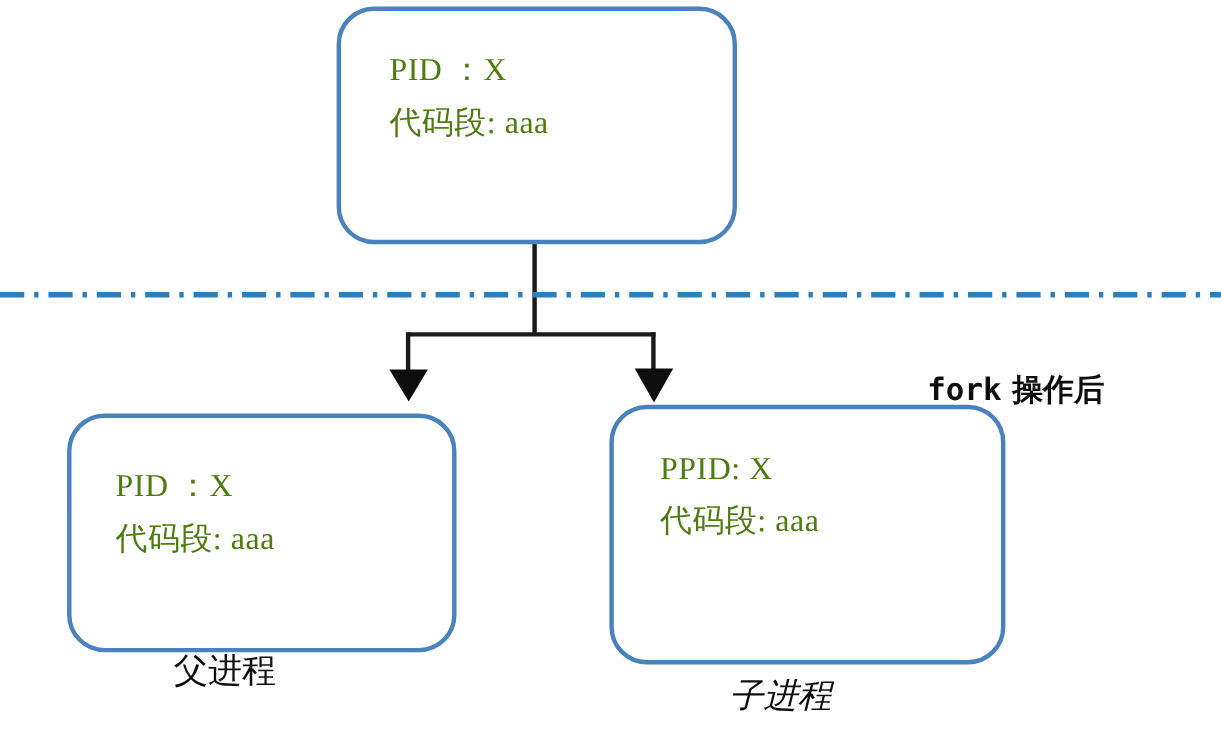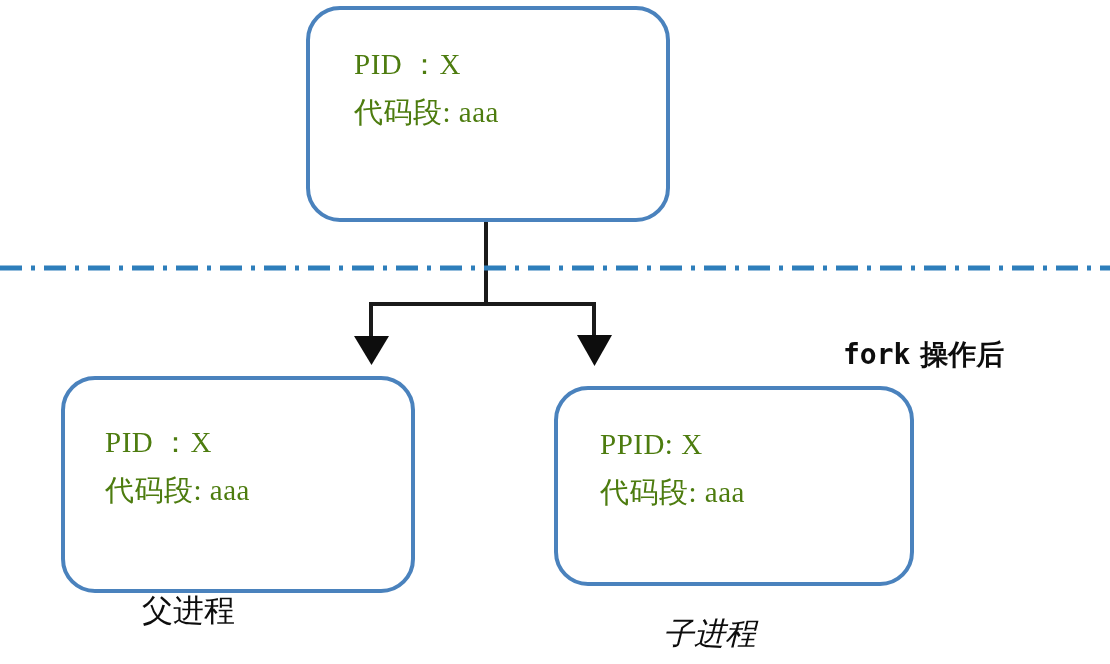--- a/index.html
+++ b/index.html
@@ -51,36 +51,36 @@
   #box-parent {
     left: 61px;
     top: 376px;
     width: 354px;
     height: 217px;
   }
   #box-parent .lines { left: 40px; top: 38px; transform: none; }
 
   #box-child {
     left: 554px;
-    top: 386px;
+    top: 368px;
     width: 360px;
-    height: 200px;
+    height: 236px;
   }
   #box-child .lines { left: 42px; top: 30px; transform: none; }
 
   
   .caption {
     position: absolute;
     color: #0d0d0d;
     font-size: 31px;
     line-height: 38px;
     white-space: pre;
     font-family: "DejaVu Sans", "Liberation Sans", sans-serif;
   }
-  #caption-parent { left: 142px; top: 591px; }
+  #caption-parent { left: 158px; top: 591px; }
   #caption-child  { left: 663px; top: 614px; font-style: italic; }
 
   
   #divider {
     position: absolute;
     left: 0;
     top: 263px;
     width: 1110px;
     height: 10px;
   }

